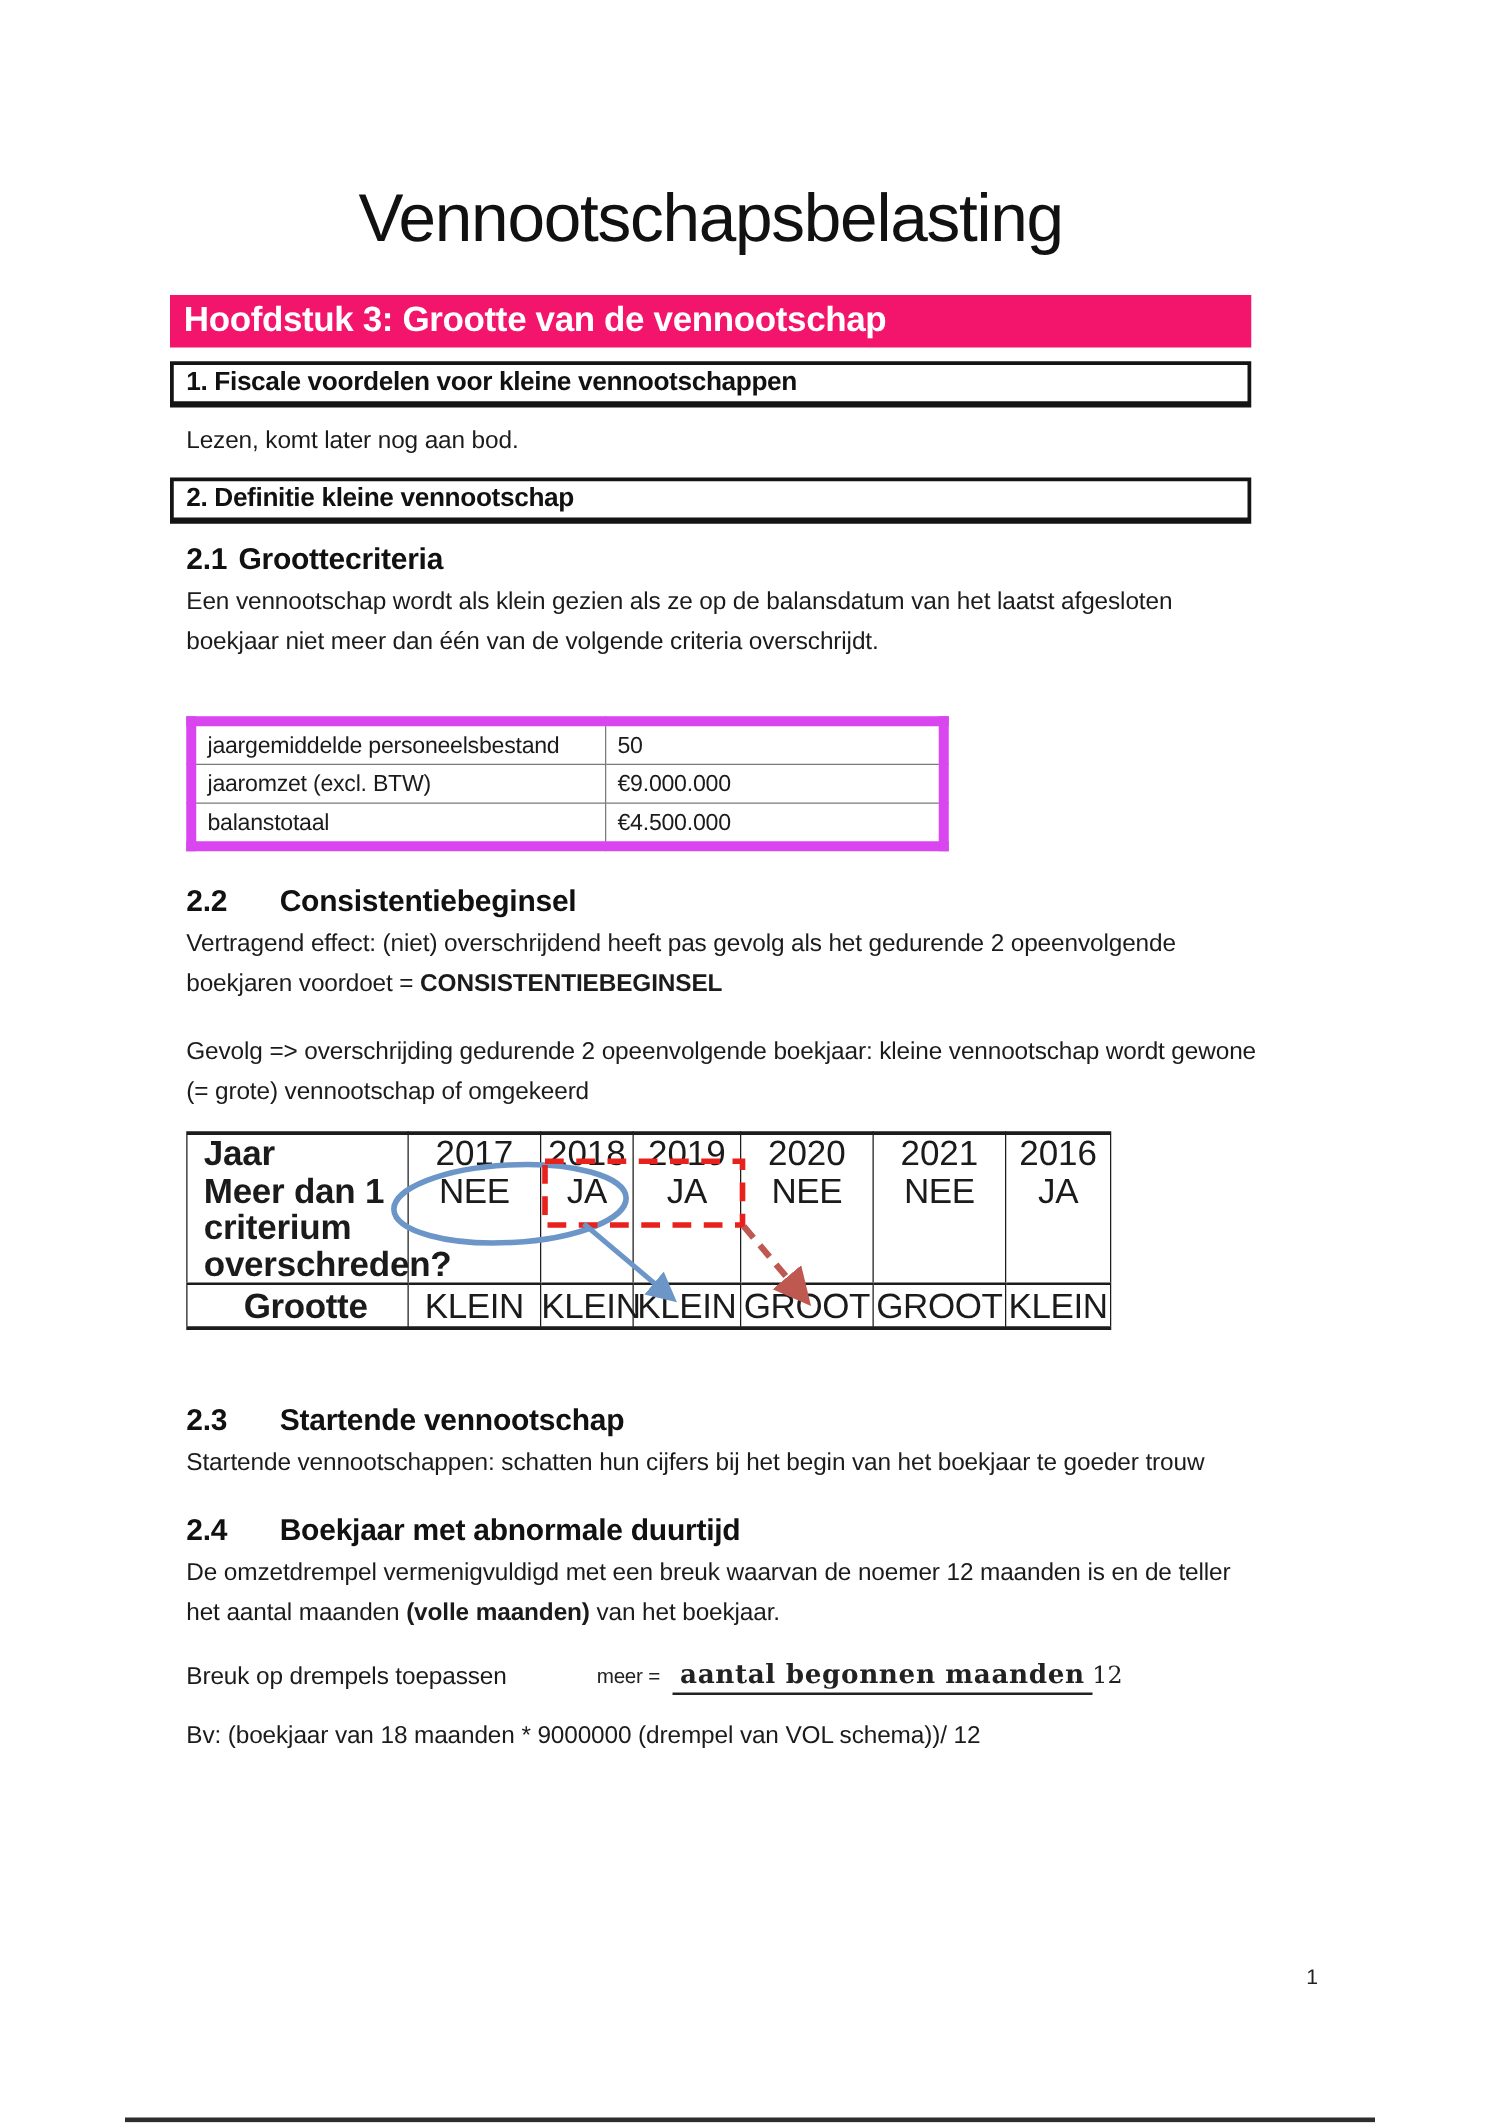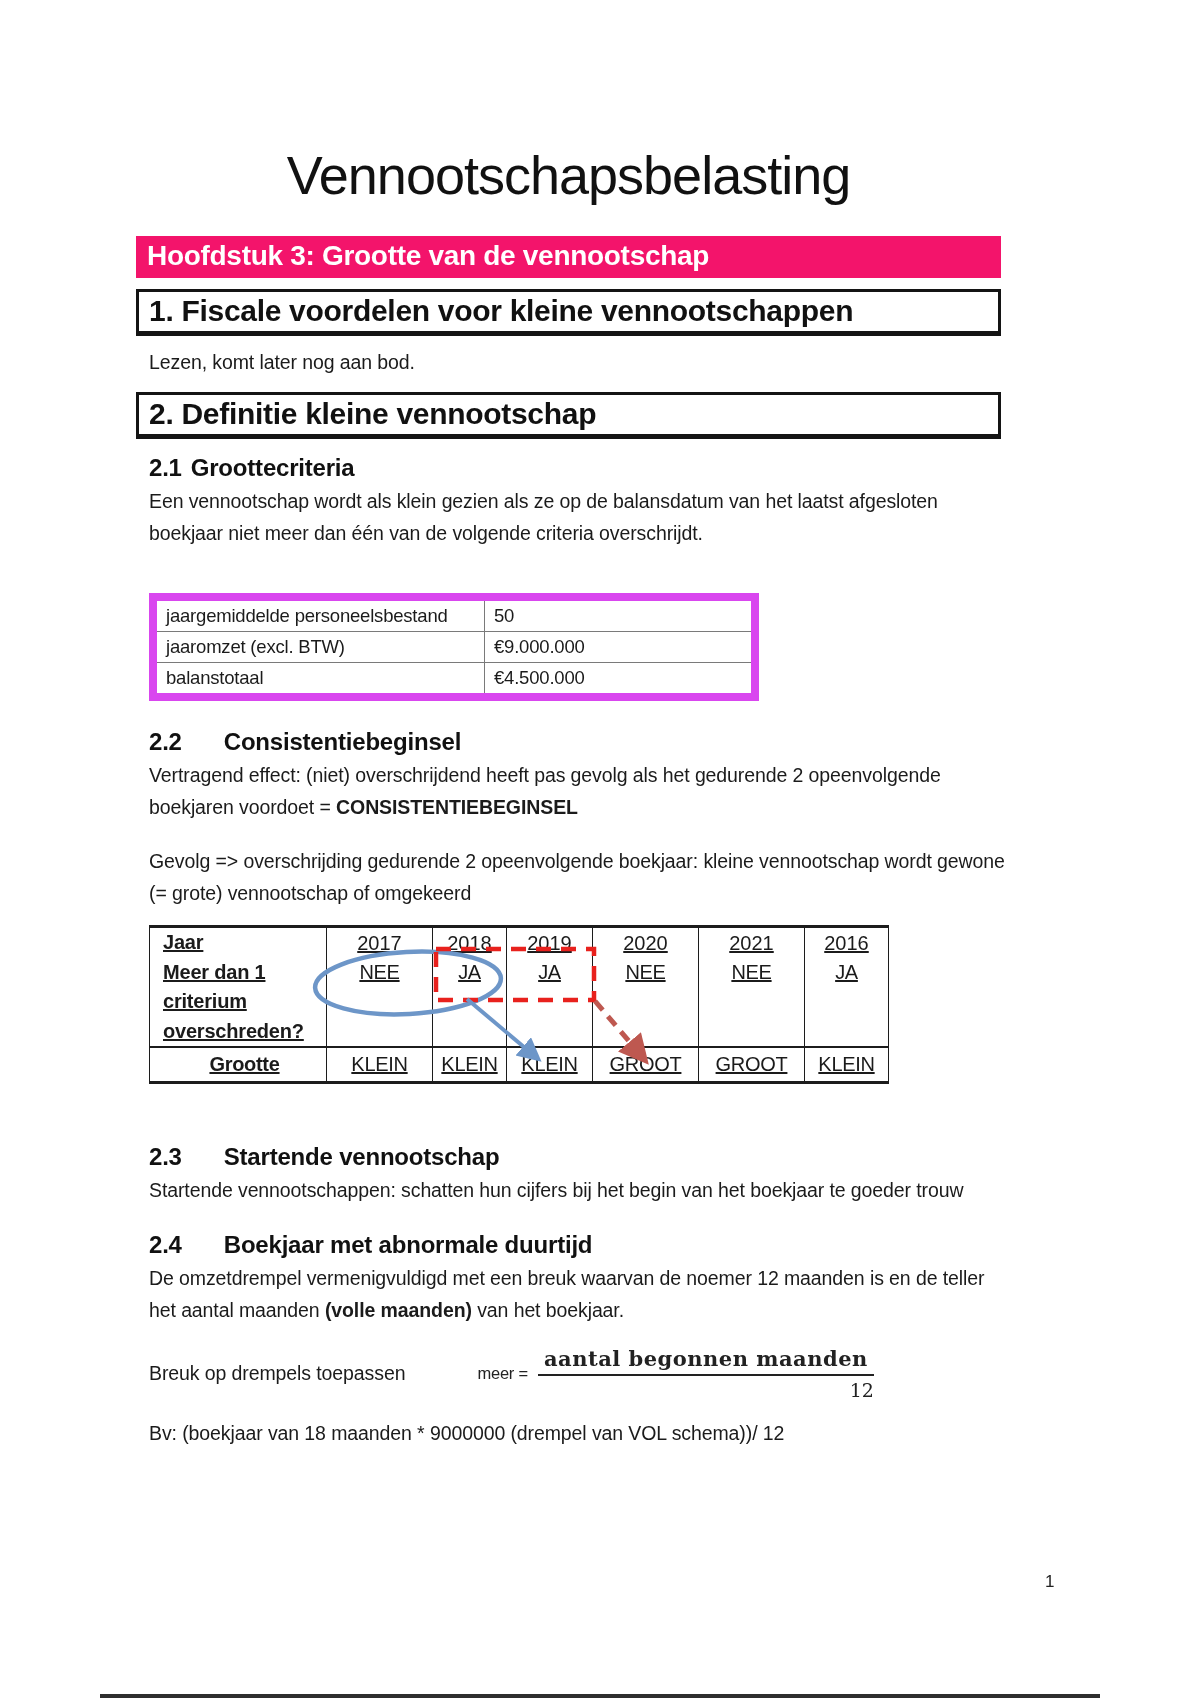--- a/index.html
+++ b/index.html
@@ -35,21 +35,21 @@
     letter-spacing: -0.3px;
     padding: 4px 0 0 11px;
   }
   .boxed-heading {
     margin: 11px 0 0 120px;
     width: 865px;
     box-sizing: border-box;
     border: 3px solid #141414;
     border-bottom-width: 5px;
     padding: 2px 10px 3px 10px;
-    font-size: 30px;
+    font-size: 21px;
     font-weight: 700;
     letter-spacing: -0.3px;
     color: #111;
     background: #fff;
   }
   .body-text {
     margin: 10px 0 0 133px;
     width: 860px;
     font-size: 19.5px;
     line-height: 32px;
@@ -91,38 +91,37 @@
   .year-table-wrap { position: relative; margin: 16px 0 0 133px; width: 739px; }
   .year-table {
     border-collapse: collapse;
     width: 739px;
     table-layout: fixed;
   }
   .year-table td {
     border-left: 1.5px solid #1c1c1c;
     border-right: 1.5px solid #1c1c1c;
     vertical-align: top;
-    font-size: 20px;
+    font-size: 28px;
     padding: 0;
-    text-decoration: underline;
   }
   .year-table { border-top: 3px solid #1c1c1c; border-bottom: 3px solid #1c1c1c; }
   .year-table .top-row td { height: 117px; }
   .year-table .size-row td { border-top: 2.5px solid #1c1c1c; height: 33px; vertical-align: middle; text-align: center; letter-spacing: -0.3px; }
   .year-table .label-cell { text-align: left; padding-left: 13px; }
   .year-table .lbl { font-weight: 700; line-height: 29.5px; letter-spacing: -0.2px; }
   .year-table .yr  { text-align: center; line-height: 30px; }
   .year-table .val { text-align: center; line-height: 29px; letter-spacing: -0.3px; }
   .annot-overlay { position: absolute; left: 0; top: 0; width: 739px; height: 153px; pointer-events: none; }
 
   
   .formula-row { margin: 20px 0 0 133px; display: flex; align-items: center; }
   .formula-label { font-size: 19.5px; letter-spacing: -0.1px; }
   .formula-lhs { margin-left: 72px; font-size: 16.5px; letter-spacing: -0.2px; color: #222; }
-  .frac { display: inline-flex; flex-direction: column; align-items: flex-end; margin-left: 10px; font-family: "DejaVu Serif", serif; }
+  .frac { display: inline-flex; flex-direction: row; align-items: flex-start; margin-left: 10px; font-family: "DejaVu Serif", serif; }
   .frac .nume { font-size: 21px; font-weight: 700; letter-spacing: 0.5px; padding: 0 6px 3px 6px; border-bottom: 2.5px solid #222; color: #222; }
   .frac .deno { font-size: 19px; padding-top: 3px; color: #222; }
 
   .page-number { position: absolute; top: 1572px; left: 1045px; font-size: 17px; color: #222; }
   .next-page-edge { position: absolute; left: 100px; width: 1000px; bottom: 0; height: 4px; background: #2e2e2e; }
 </style>
 </head>
 <body>
 
 <div class="page">

